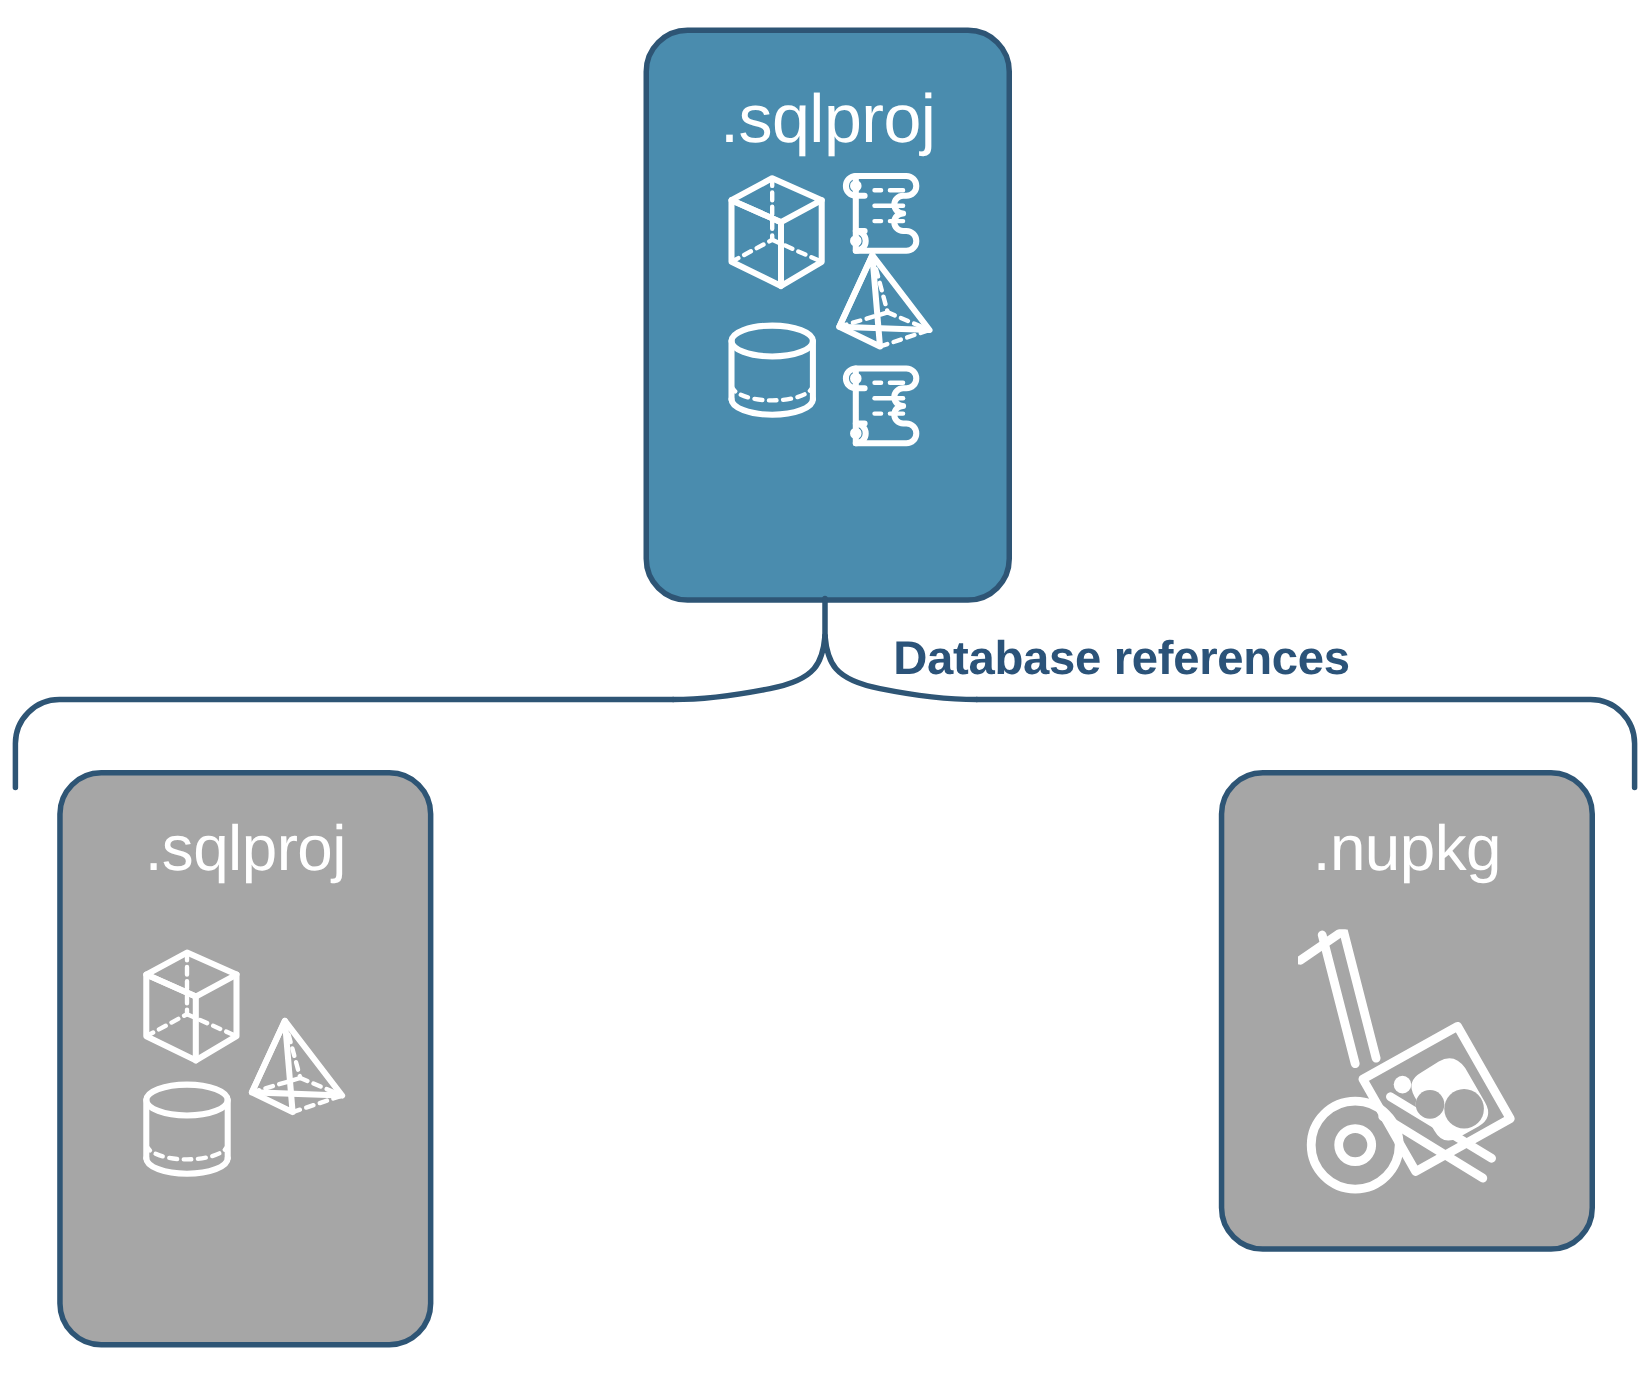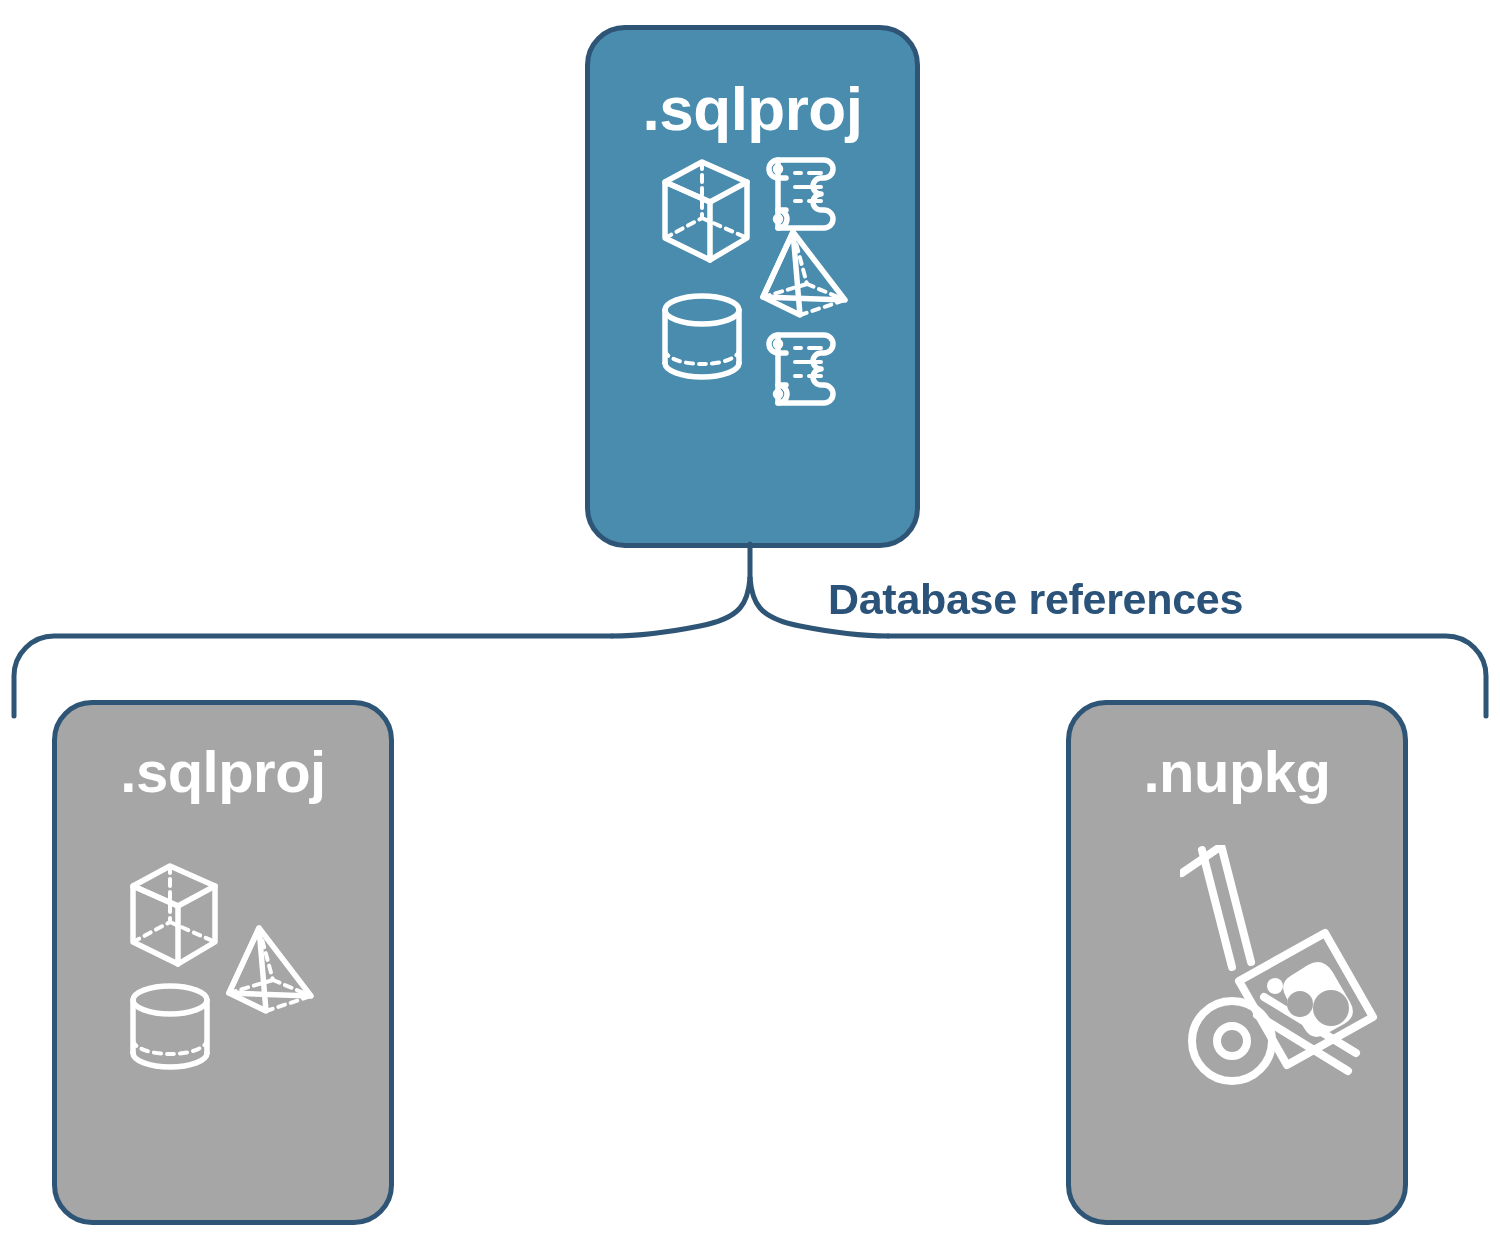--- a/index.html
+++ b/index.html
@@ -34,21 +34,21 @@
   }
   .card.primary {
     background: #4a8cae;
   }
   .card.secondary {
     background: #a6a6a6;
   }
 
   .card-title {
     color: #ffffff;
-    font-weight: bold;
+    font-weight: normal;
     letter-spacing: -0.5px;
     line-height: 1;
     text-align: center;
     user-select: none;
   }
 
   #card-top {
     left: 585px;
     top: 25px;
     width: 335px;
@@ -65,24 +65,24 @@
     width: 342px;
     height: 525px;
   }
   #card-dacpac {
     left: 580px;
     top: 700px;
     width: 342px;
     height: 525px;
   }
   #card-nupkg {
-    left: 1066px;
+    left: 1108px;
     top: 700px;
     width: 342px;
-    height: 525px;
+    height: 438px;
   }
   .card.secondary .card-title {
     font-size: 58px;
     margin-top: 38px;
   }
 
   
   .icon-block {
     position: absolute;
     pointer-events: none;
@@ -106,21 +106,20 @@
     position: absolute;
     left: 812px;
     top: 578px;
     color: #2b5379;
     font-size: 43px;
     font-weight: bold;
     line-height: 1;
     white-space: nowrap;
     letter-spacing: -0.3px;
     user-select: none;
-    margin-left: 16px;
   }
 </style>
 </head>
 <body>
 
 <div class="stage">
 
   <div class="card primary" id="card-top">
     <div class="card-title">.sqlproj</div>
   </div>

